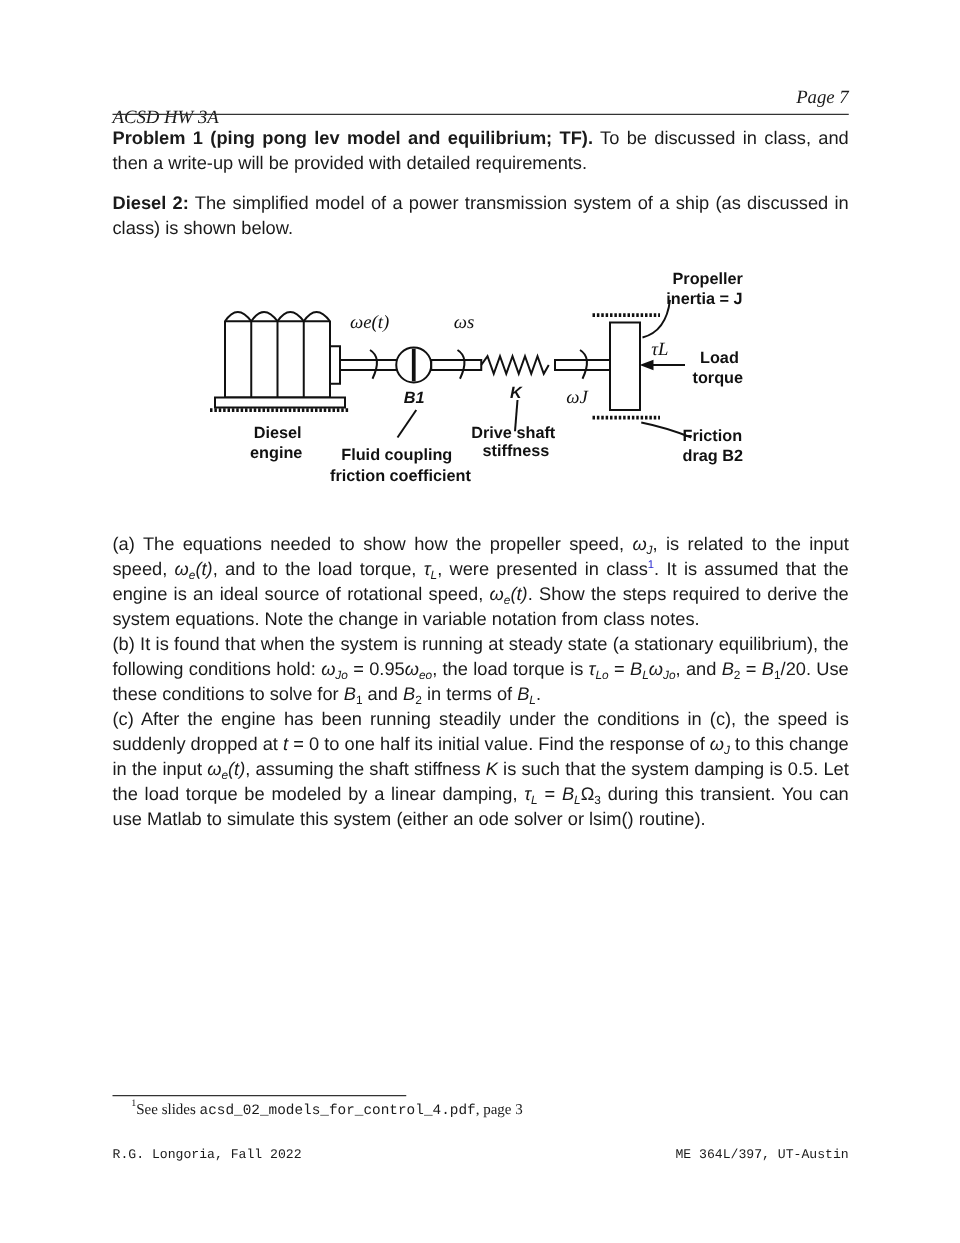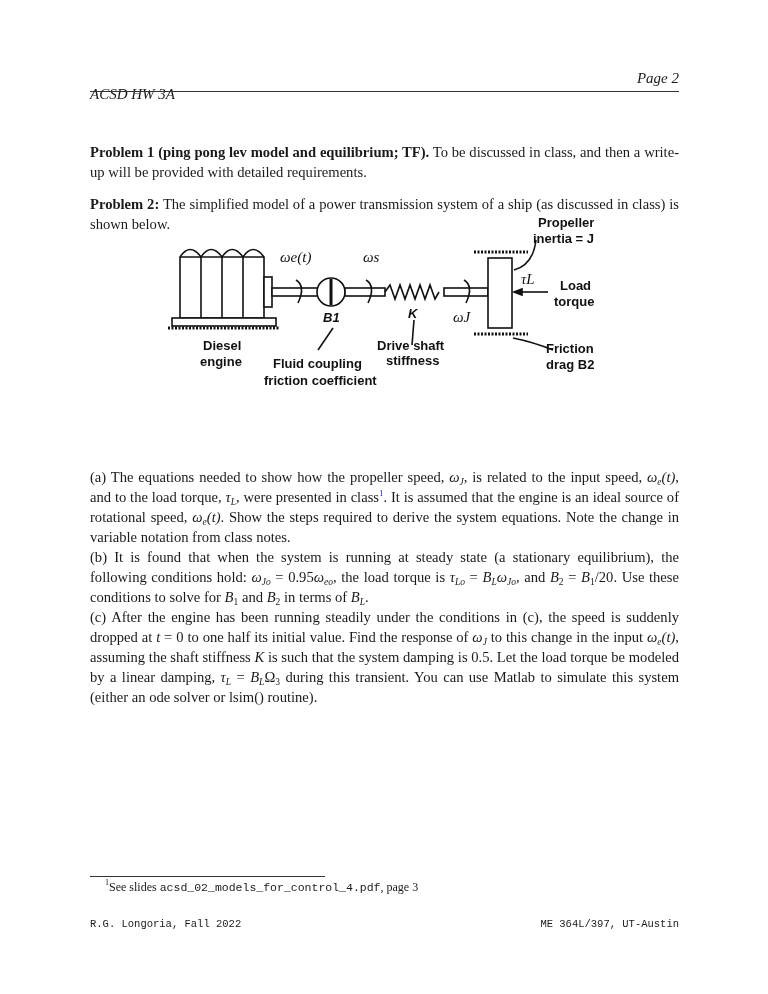--- a/index.html
+++ b/index.html
@@ -4,51 +4,51 @@
 <style>
   html, body { margin:0; padding:0; background:#fff; }
   body { width:768px; height:994px; position:relative; overflow:hidden;
          font-family:"DejaVu Serif","Liberation Serif",serif; color:#1a1a1a; }
   .page { position:absolute; left:90px; top:0; width:589px; }
   .hdr { position:absolute; top:70px; left:0; width:589px; height:20px;
          font-family:"Liberation Serif",serif; font-style:italic; font-size:15px; }
   .hdr .l { position:absolute; left:0; top:16px; }
   .hdr .r { position:absolute; right:0; top:0; }
   .hrule { position:absolute; top:91px; left:0; width:589px; border-top:1px solid #333; }
-  .para { position:absolute; left:0; width:589px; font-family:Liberation Serif, serif;
-          font-size:14.6px; line-height:20px; text-align:justify;margin-top:41px; }
+  .para { position:absolute; left:0; width:589px; font-family:Liberation Sans, sans-serif;
+          font-size:14.6px; line-height:20px; text-align:justify; }
   .para b { font-weight:bold; }
   .m { font-style:italic; }
   sub { font-size:9.5px; vertical-align:-3px; line-height:0; }
   sup { font-size:9px; vertical-align:6px; line-height:0; color:#2a2ad0; }
   .diagram { position:absolute; left:78px; top:210px; width:450px; height:185px; }
   .fn-rule { position:absolute; top:876px; left:0; width:235px; border-top:1px solid #333; }
   .fn { position:absolute; top:880px; left:15px; font-family:"Liberation Serif",serif; font-size:12px; }
   .fn sup { color:#1a1a1a; font-size:8px; }
   .mono { font-family:"Liberation Mono",monospace; font-size:11.5px;text-align:right; }
   .ftr { position:absolute; top:918px; font-family:Liberation Mono, monospace; font-size:10.5px; }
   .ftr.l { left:0; } .ftr.r { right:0;margin-left:16px; }
 </style>
 </head>
 <body>
 
 <div class="page">
 
   <div class="hdr">
     <span class="l">ACSD HW 3A</span>
-    <span class="r">Page 2</span>
+    <span class="r">Page 7</span>
   </div>
   <div class="hrule"></div>
 
   <div class="para" style="top:101px;">
     <b>Problem 1 (ping pong lev model and equilibrium; TF).</b><span> To be discussed in class, and then a write-up will be provided with detailed requirements.</span>
   </div>
 
   <div class="para" style="top:153px;">
-    <b>Problem 2:</b><span> The simplified model of a power transmission system of a ship (as discussed in class) is shown below.</span>
+    <b>Diesel 2:</b><span> The simplified model of a power transmission system of a ship (as discussed in class) is shown below.</span>
   </div>
 
   <svg class="diagram" viewBox="0 0 450 185">
     <g stroke="#111" fill="none" stroke-width="1.6">
 
       <g>
         <path d="M12 47 Q22 32 33 47 Q43 32 54 47 Q64 32 75 47 Q85 32 96 47 L96 108 L12 108 Z" fill="#fff"></path>
         <line x1="12" y1="47" x2="96" y2="47"></line>
         <line x1="33" y1="47" x2="33" y2="108"></line>
           <line x1="54" y1="47" x2="54" y2="108"></line>

